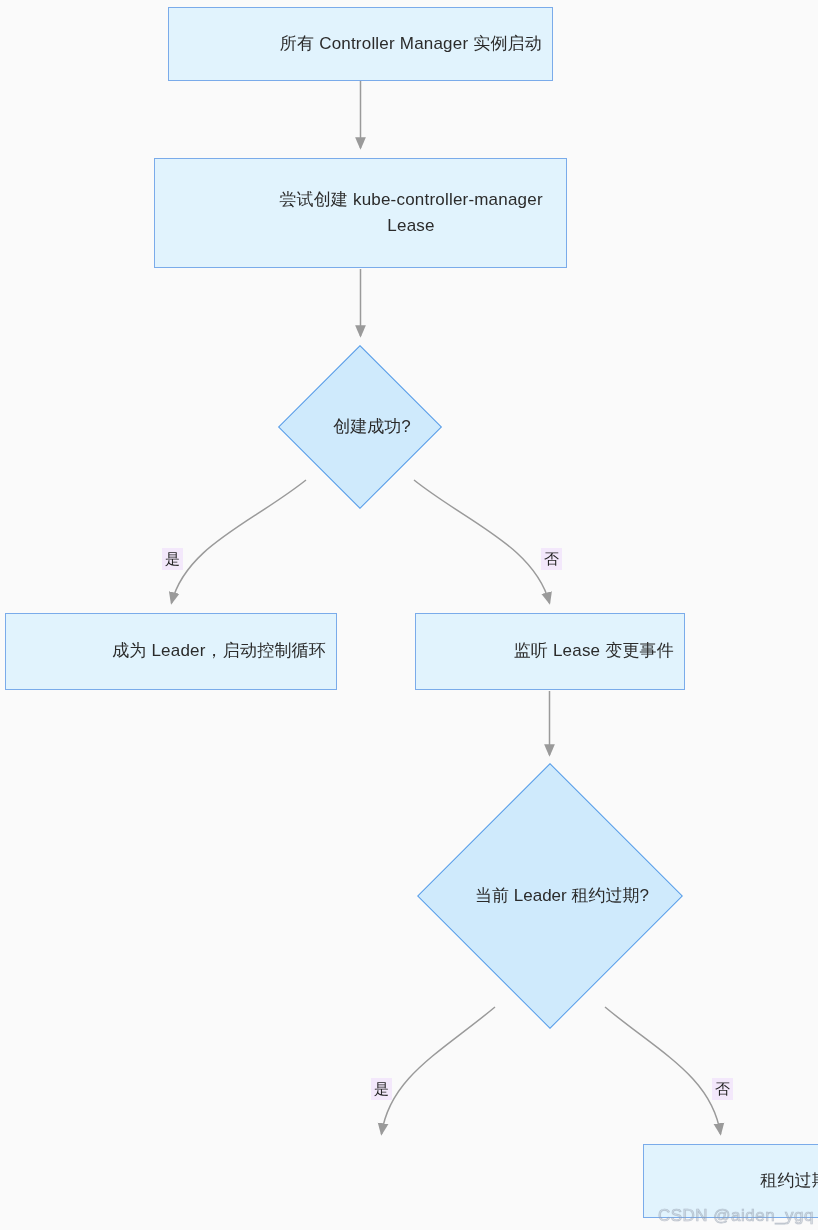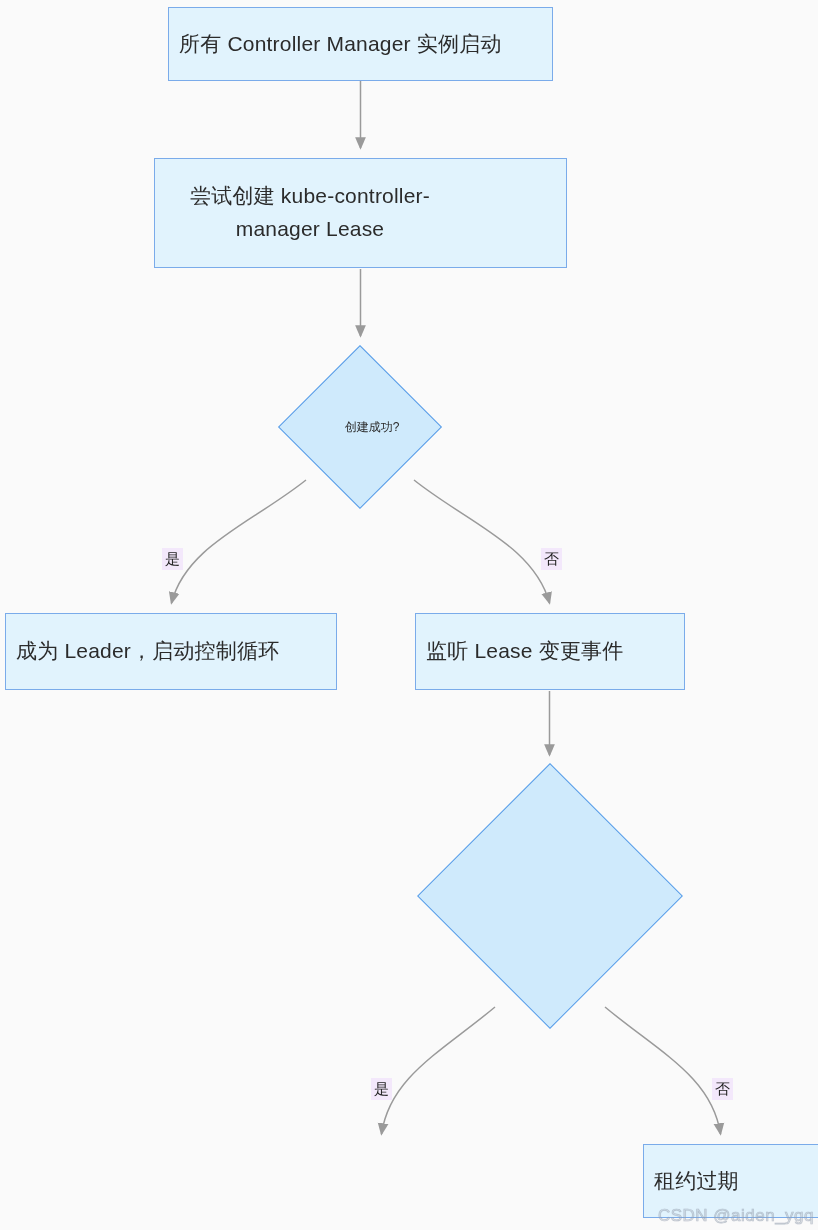--- a/index.html
+++ b/index.html
@@ -30,24 +30,24 @@
   }
 
   
   .node-box {
     position: absolute;
     box-sizing: border-box;
     background: #e1f3fd;
     border: 1.6px solid #7aabea;
     display: flex;
     align-items: center;
-    justify-content: flex-start;
+    justify-content: flex-end;
     text-align: center;
     color: #2b2b2b;
-    font-size: 21px;
+    font-size: 17px;
     line-height: 1.55;
     letter-spacing: 0.2px;
     padding: 4px 10px;
   }
 
   
   .node-diamond {
     position: absolute;
     display: flex;
     align-items: center;
@@ -62,21 +62,21 @@
     background: #cfeafc;
     border: 1.6px solid #5a9de8;
     box-sizing: border-box;
     transform: rotate(45deg);
   }
   .node-diamond .diamond-label {
     position: relative;
     z-index: 2;
     text-align: right;
     color: #2b2b2b;
-    font-size: 12px;
+    font-size: 17px;
     line-height: 1.5;
     white-space: nowrap;
     margin-left: 24px;
   }
 
   
   .edge-label {
     position: absolute;
     background: #f3e8fb;
     color: #1e1e1e;
@@ -144,20 +144,21 @@
   <div class="node-box" style="left:5px; top:613px; width:332px; height:77px;">
     <span>成为 Leader，启动控制循环</span>
   </div>
 
   <div class="node-box" style="left:415px; top:613px; width:270px; height:77px;">
     <span>监听 Lease 变更事件</span>
   </div>
 
   <div class="node-diamond" style="left:456px; top:802px; width:188px; height:188px;">
     <span class="diamond-shape"></span>
+    <span class="diamond-label">当前 Leader 租约过期?</span>
   </div>
 
 
   <div class="node-box" style="left:643px; top:1144px; width:197px; height:74px;">
     <span>租约过期</span>
   </div>
 
   <div class="edge-label" style="left:162px; top:548px;">
     <span>是</span>
   </div>

